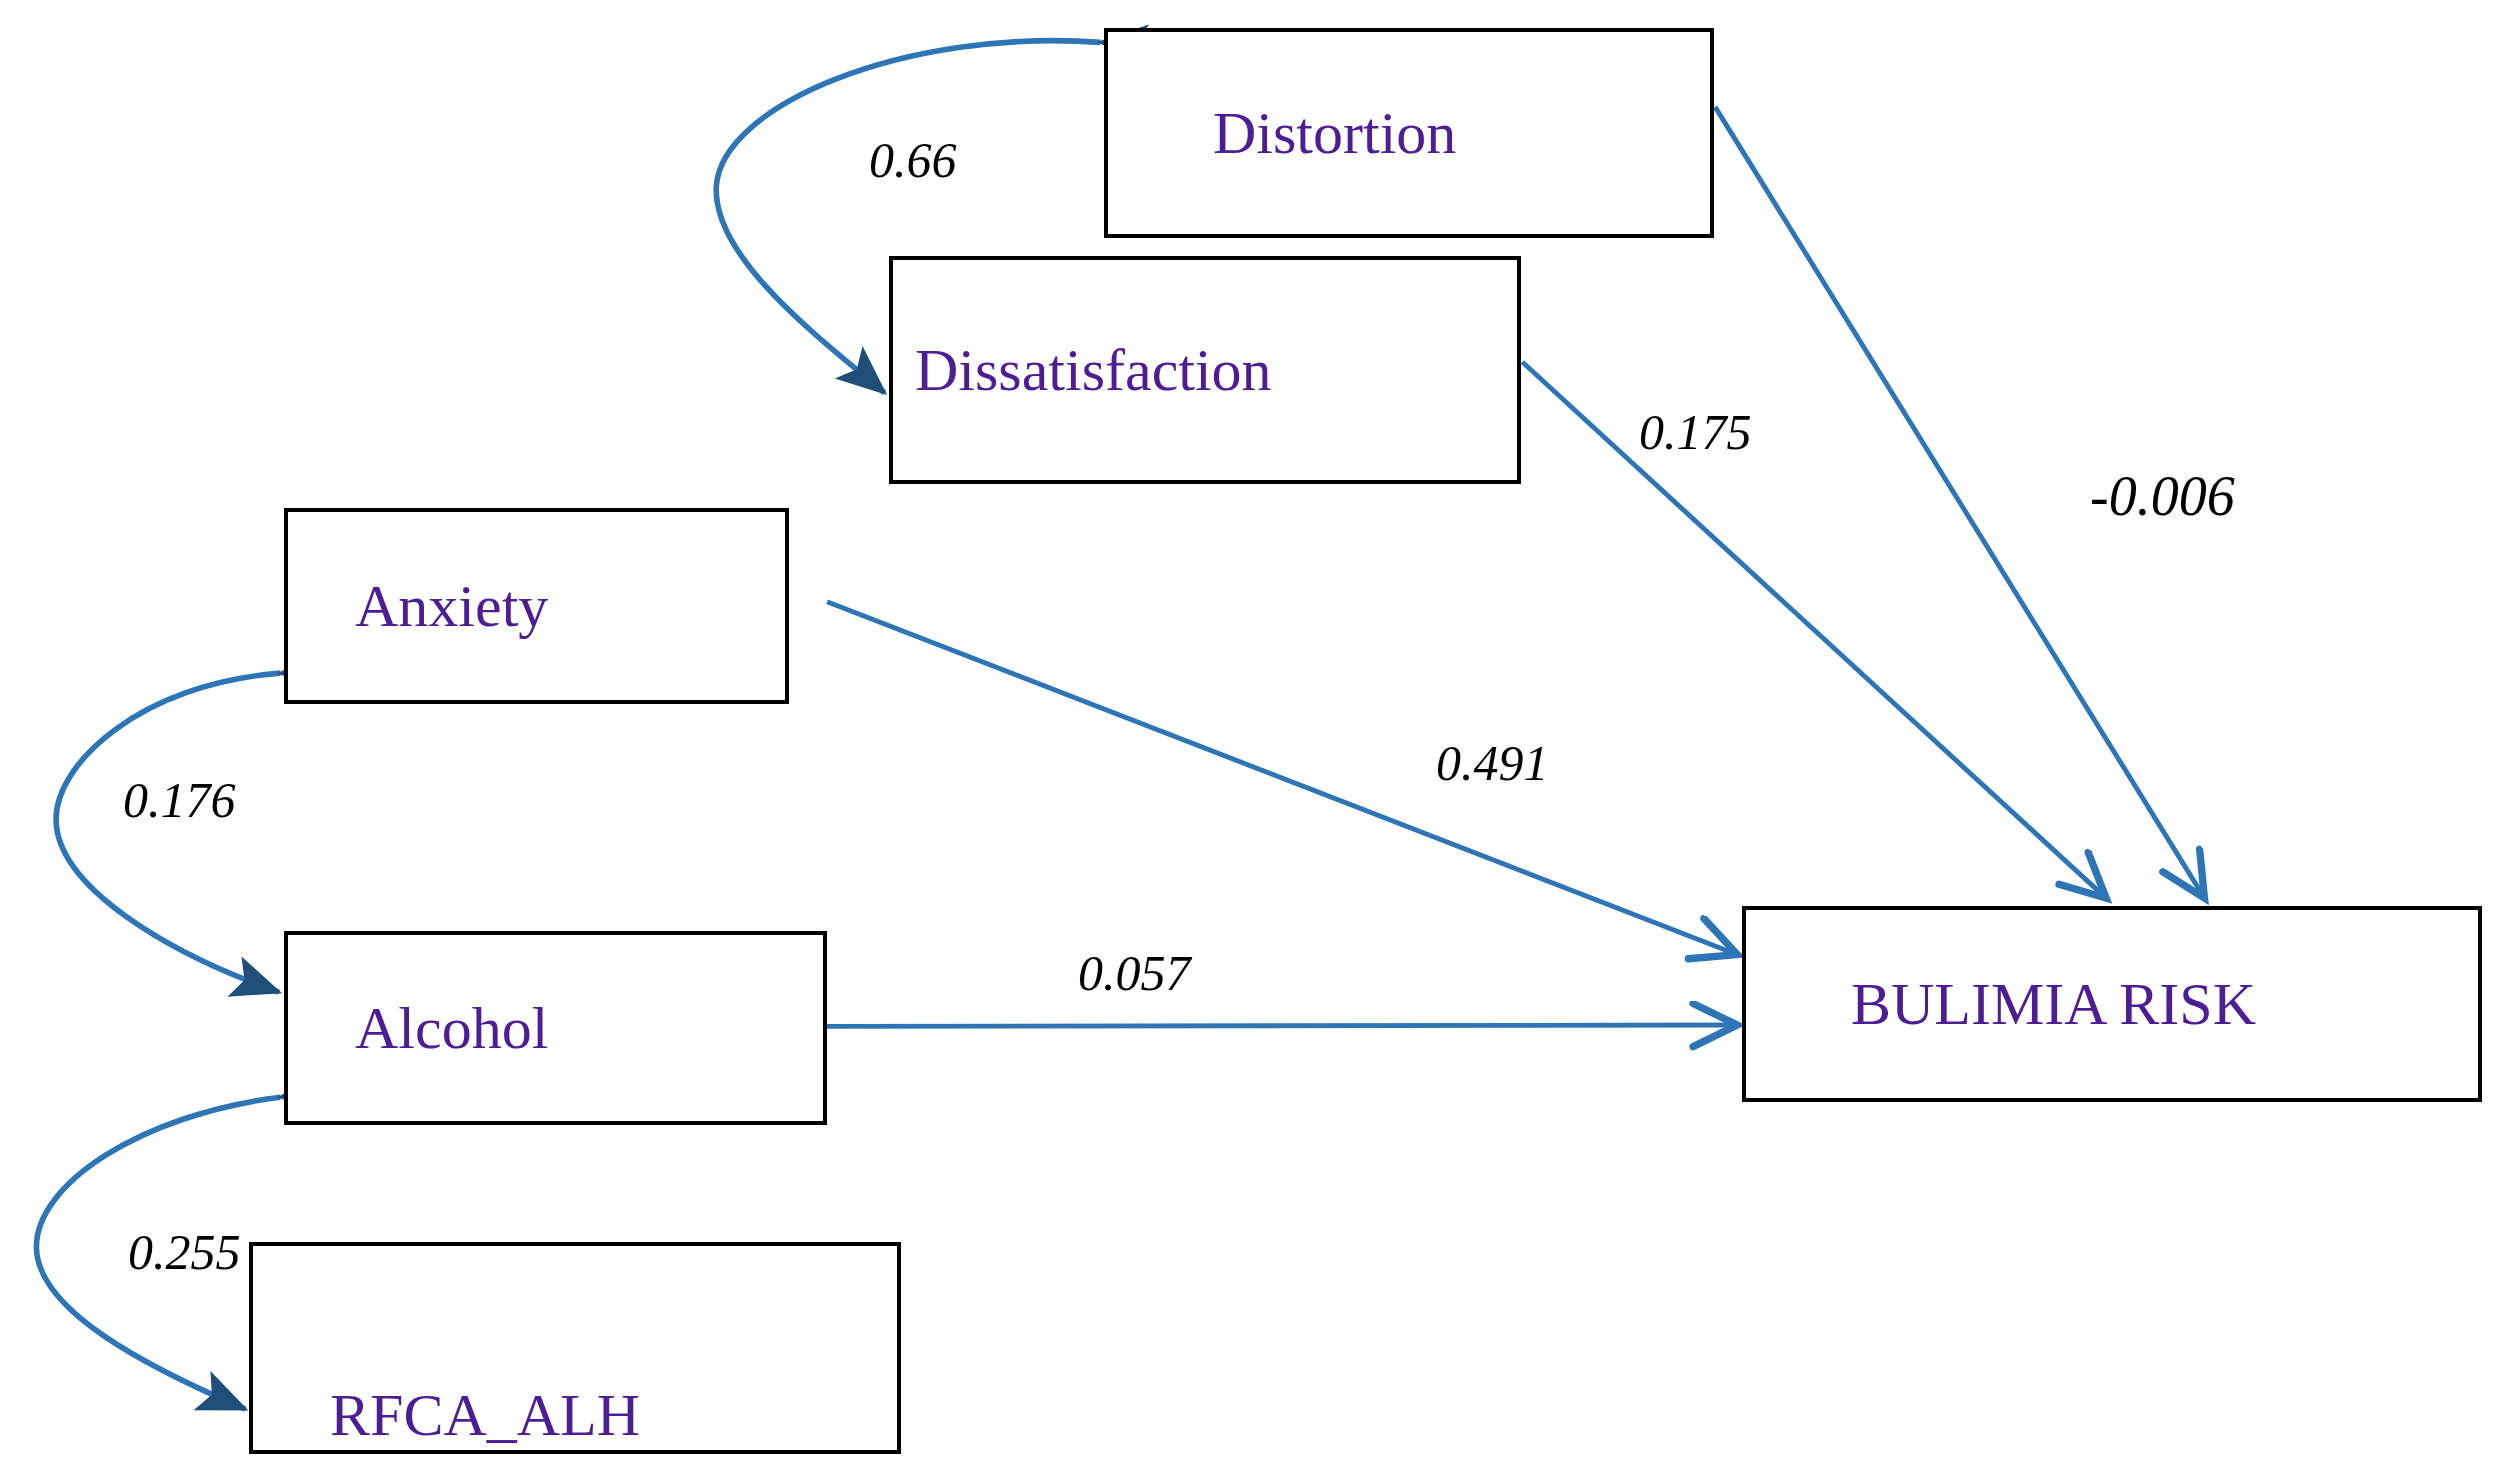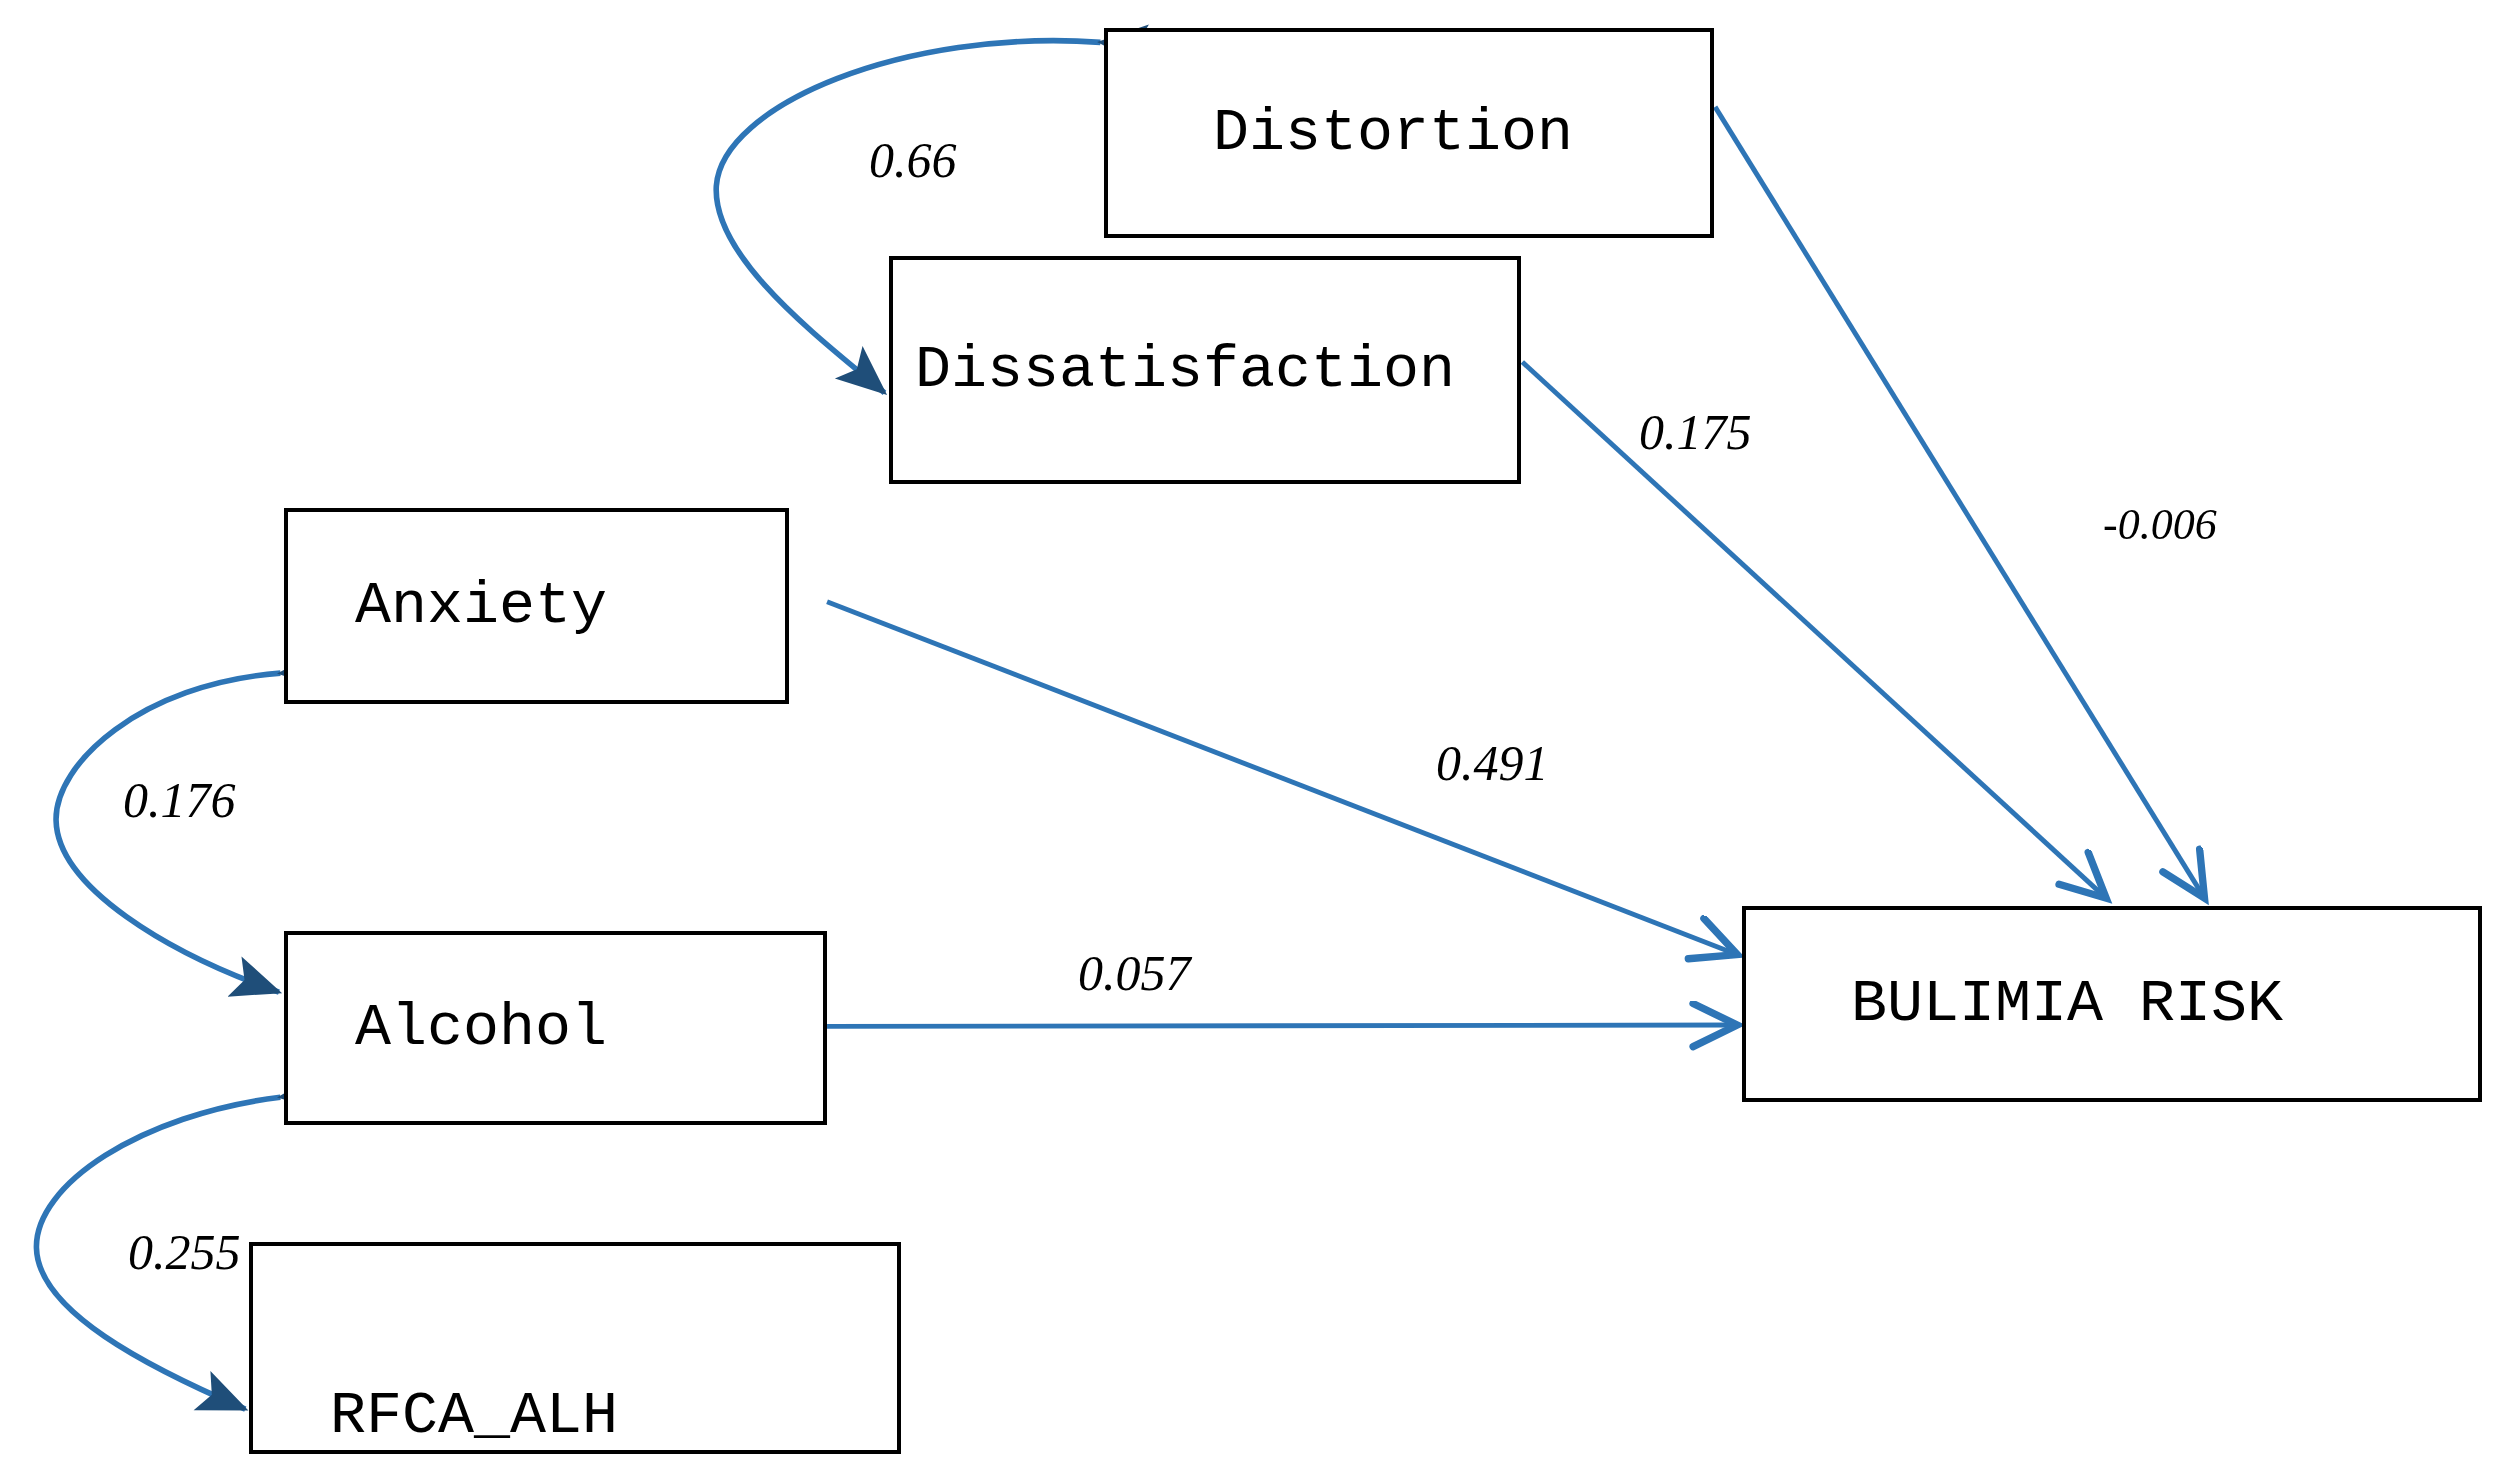--- a/index.html
+++ b/index.html
@@ -1,20 +1,20 @@
 <!DOCTYPE html>
 <html style="font-size:11.2px"><head>
 <meta charset="utf-8">
 <style>
   html,body{margin:0;padding:0;background:#ffffff;}
   body{font-family:"Liberation Serif", serif;}
   #canvas{position:relative;width:2512px;height:1483px;background:#ffffff;overflow:hidden;}
   #paths{position:absolute;left:0;top:0;width:2512px;height:1483px;}
   .node{position:absolute;border:4.9px solid #000000;background:#ffffff;box-sizing:border-box;display:flex;align-items:center;}
-  .node .node-label{font-family:Liberation Mono, monospace;color:#000000;white-space:nowrap;}
+  .node .node-label{font-family:Liberation Serif, serif;color:#4c1d95;white-space:nowrap;}
   .coef{position:absolute;font-family:"Liberation Serif", serif;color:#000000;white-space:nowrap;line-height:1;font-style:italic;}
 </style>
 </head>
 <body>
 
 <div id="canvas">
 
   <svg id="paths" viewBox="0 0 3584 2115" xmlns="http://www.w3.org/2000/svg">
     <defs>
       <marker id="solidhead" markerWidth="10" markerHeight="10" refX="8.4" refY="4" orient="auto" markerUnits="strokeWidth">
@@ -62,21 +62,21 @@
   </div>
 
   <div class="node" style="left:1742px;top:906px;width:740px;height:196px;padding-left:105px;">
     <span class="node-label" style="font-size:60px;">BULIMIA RISK</span>
   </div>
 
   <div class="coef" style="left:869px;top:135px;font-size:50px;">0.66</div>
 
   <div class="coef" style="left:1639px;top:407px;font-size:50px;">0.175</div>
 
-  <div class="coef" style="left:2090px;top:503px;font-size:44px;margin-left:13px;">-0.006</div>
+  <div class="coef" style="left:2090px;top:468px;font-size:56px;">-0.006</div>
 
   <div class="coef" style="left:123px;top:775px;font-size:50px;">0.176</div>
 
   <div class="coef" style="left:1436px;top:738px;font-size:50px;">0.491</div>
 
   <div class="coef" style="left:1078px;top:948px;font-size:50px;">0.057</div>
 
   <div class="coef" style="left:128px;top:1227px;font-size:50px;">0.255</div>
 
 </div>

